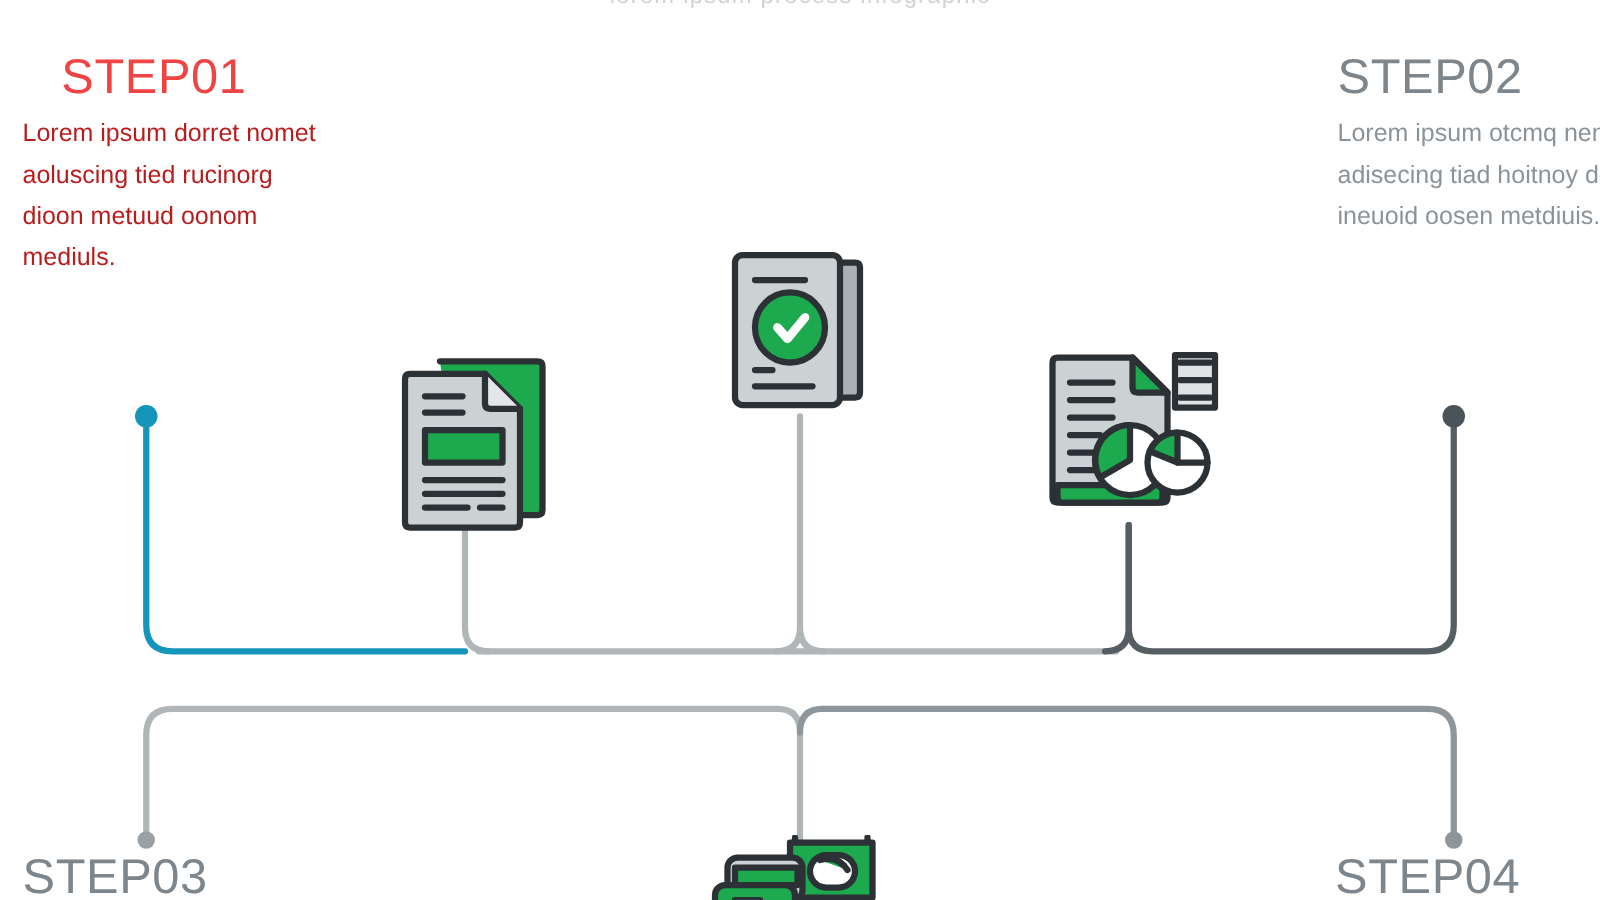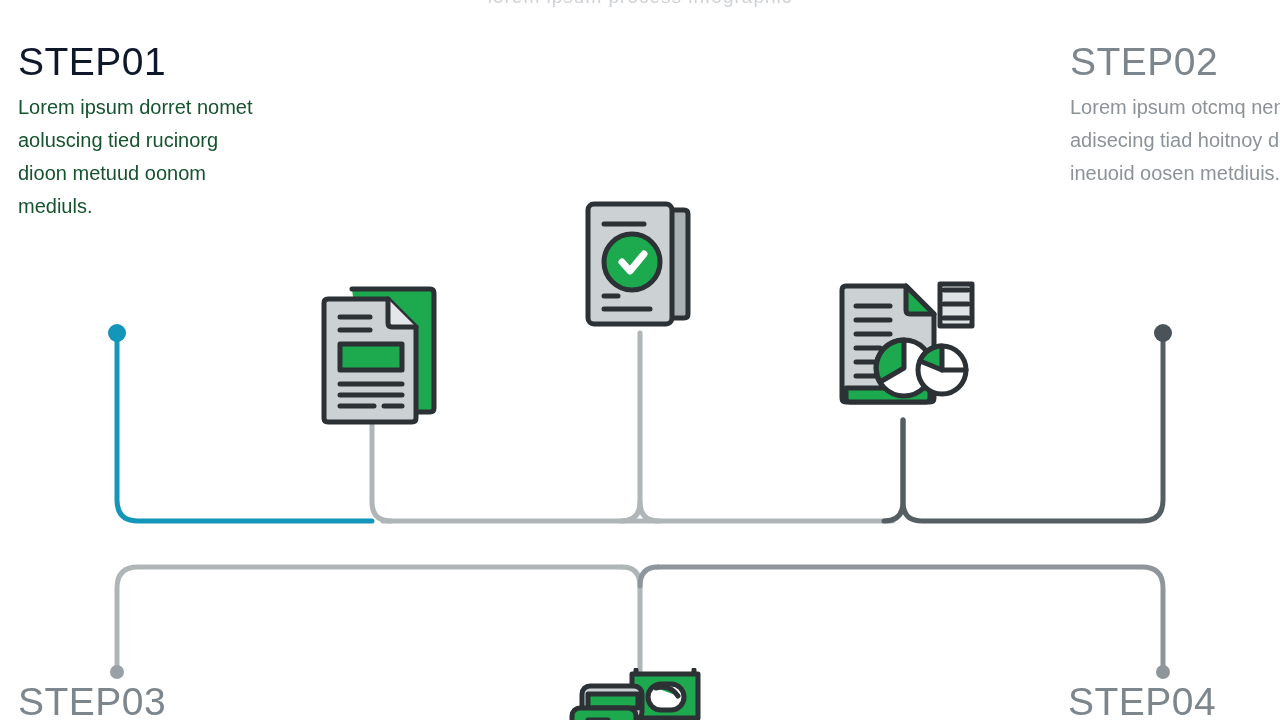--- a/index.html
+++ b/index.html
@@ -45,22 +45,22 @@
     white-space:nowrap;
   }
   .step-body {
     margin-top:8px;
     font-size:20px;
     line-height:1.65;
     font-weight:400;
   }
 
   #block-step01 { left:18px; top:42px; }
-  #block-step01 .step-title { color:#0f172a; }
-  #block-step01 .step-body  { color:#14532d; }
+  #block-step01 .step-title { color:#ef4444;margin-left:31px; }
+  #block-step01 .step-body  { color:#b91c1c; }
 
   #block-step02 { left:1070px; top:42px; }
   #block-step02 .step-title { color:#7d868c; }
   #block-step02 .step-body  { color:#8b9399; }
 
   #block-step03 { left:18px; top:682px; }
   #block-step03 .step-title { color:#7d868c; }
 
   #block-step04 { left:1068px; top:682px; }
   #block-step04 .step-title { color:#7d868c; }

